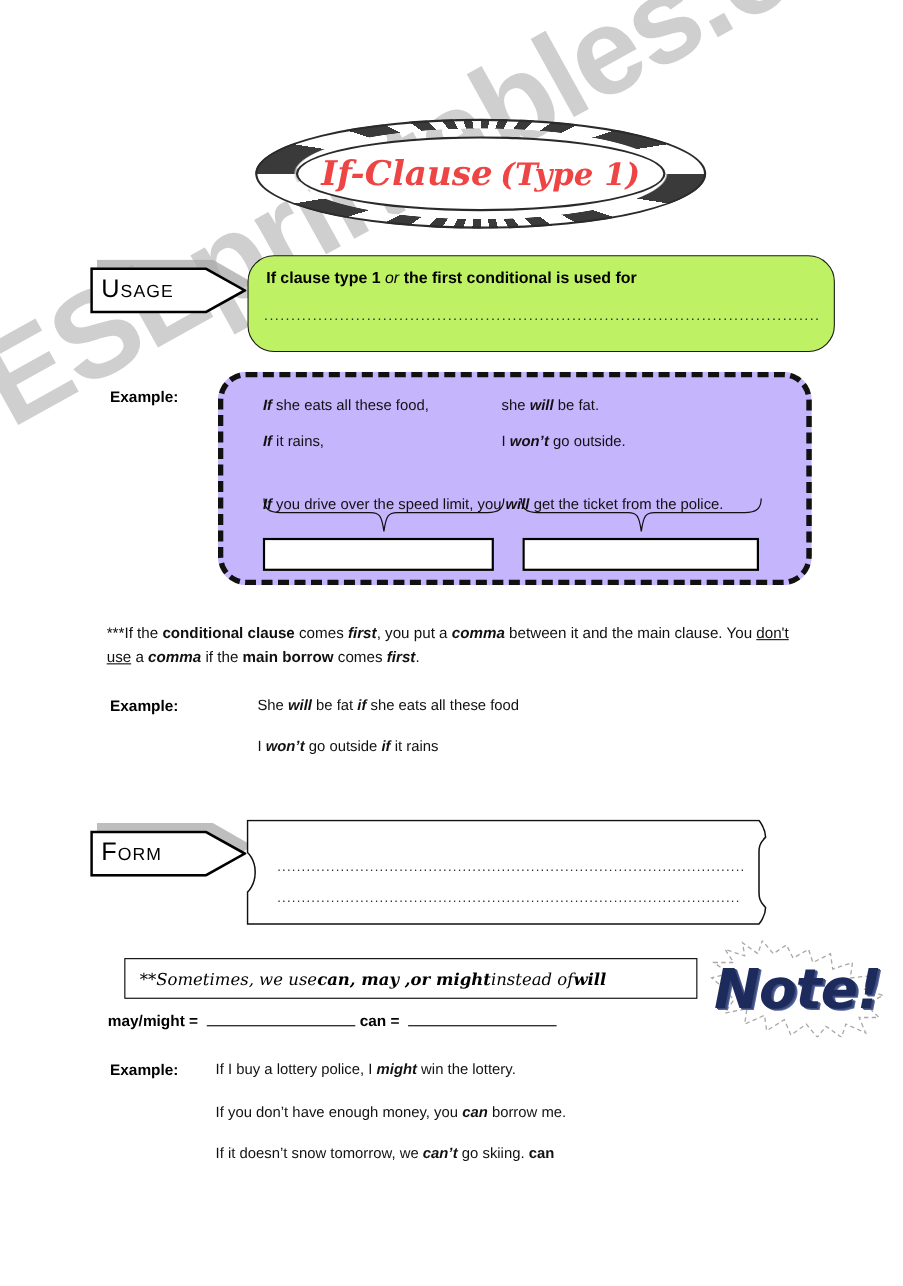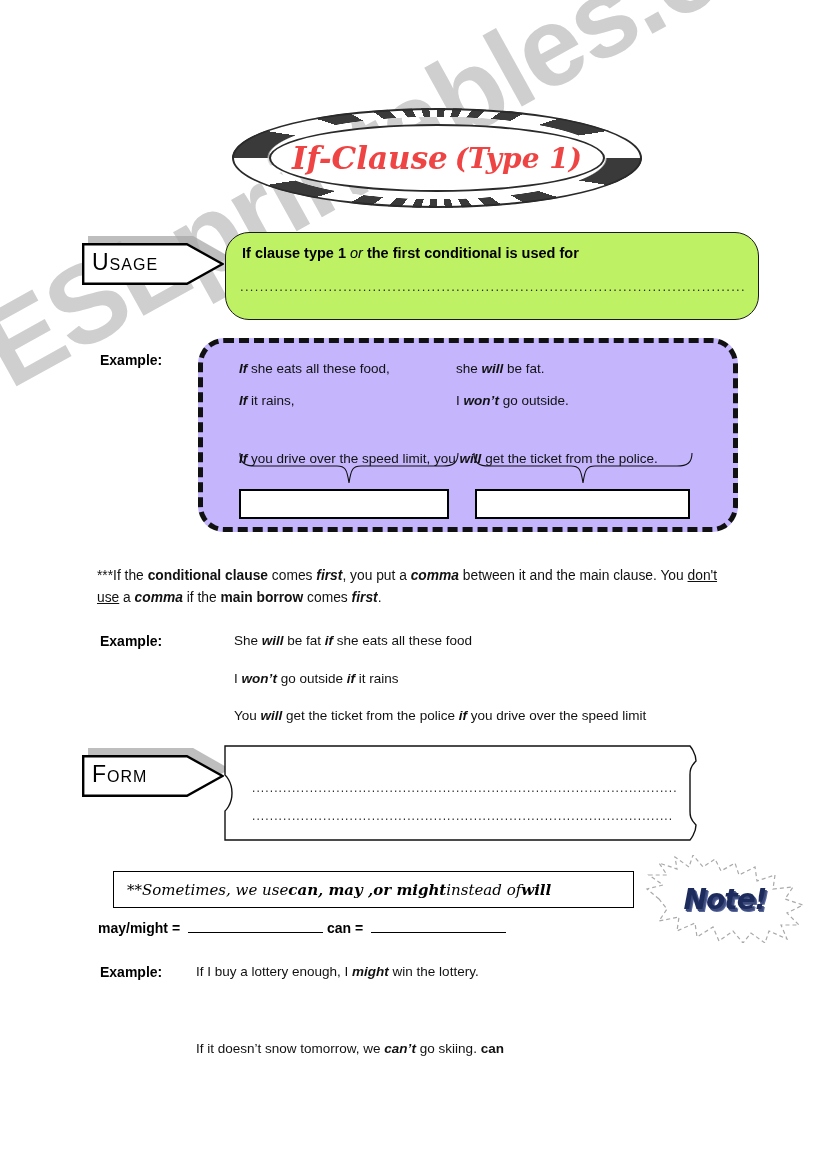--- a/index.html
+++ b/index.html
@@ -287,21 +287,21 @@
   #note-burst-word {
     position: absolute;
     left: 0; top: 0;
     width: 160px; height: 88px;
     display: flex;
     align-items: center;
     justify-content: center;
     font-family: "DejaVu Sans", sans-serif;
     font-weight: bold;
     font-style: italic;
-    font-size: 28px;
+    font-size: 50px;
     color: #1d2a5c;
     letter-spacing: -1px;
     text-shadow: 1.5px 1.5px 0 #3c4a7a, 2.5px 2.5px 0 #5866a0;
   }
 
   
   #blanks-row {
     left: 98px;
     top: 918px;
     font-size: 14px;
@@ -389,23 +389,20 @@
   </div>
 
   <div class="ex-label layer" style="left:100px; top:633px;">Example:</div>
 
   <div class="ex-line layer" style="left:234px; top:633px;">
     <span>She </span><b>will</b><span> be fat </span><b>if</b><span> she eats all these food</span>
   </div>
   <div class="ex-line layer" style="left:234px; top:671px;">
     <span>I </span><b>won’t</b><span> go outside </span><b>if</b><span> it rains</span>
   </div>
-  <div class="ex-line layer" style="left:234px; top:708px;">
-    <span>You </span><b>will</b><span> get the ticket from the police </span><b>if</b><span> you drive over the speed limit</span>
-  </div>
 
   <div class="banner layer" style="left:82px; top:755px;">
     <div class="shadow"></div>
     <div class="shape"></div>
     <svg class="outline" viewBox="0 0 142 42" preserveAspectRatio="none">
       <polygon points="1.2,1.2 105,1.2 140.5,21 105,40.8 1.2,40.8" fill="none" stroke="#000" stroke-width="2.4"></polygon>
     </svg>
     <div class="label">Form</div>
   </div>
 
@@ -433,19 +430,22 @@
     <div id="note-burst-word">Note!</div>
   </div>
 
   <div id="blanks-row" class="layer">
     <span>may/might  = </span><span class="blank"></span><span>can = </span><span class="blank"></span>
   </div>
 
   <div class="ex-label layer" style="left:100px; top:964px;">Example:</div>
 
   <div class="ex-line layer" style="left:196px; top:964px;">
-    <span>If I buy a lottery enough, I </span><b>might</b><span> win the lottery.</span>
+    <span>If I buy a lottery police, I </span><b>might</b><span> win the lottery.</span>
+  </div>
+  <div class="ex-line layer" style="left:196px; top:1003px;">
+    <span>If you don’t have enough money, you </span><b>can</b><span> borrow me.</span>
   </div>
   <div class="ex-line layer" style="left:196px; top:1041px;">
     <span>If it doesn’t snow tomorrow, we </span><b>can’t</b><span> go skiing. </span><strong style="font-style:normal">can</strong>
   </div>
 
 </div>
 
 </body></html>

